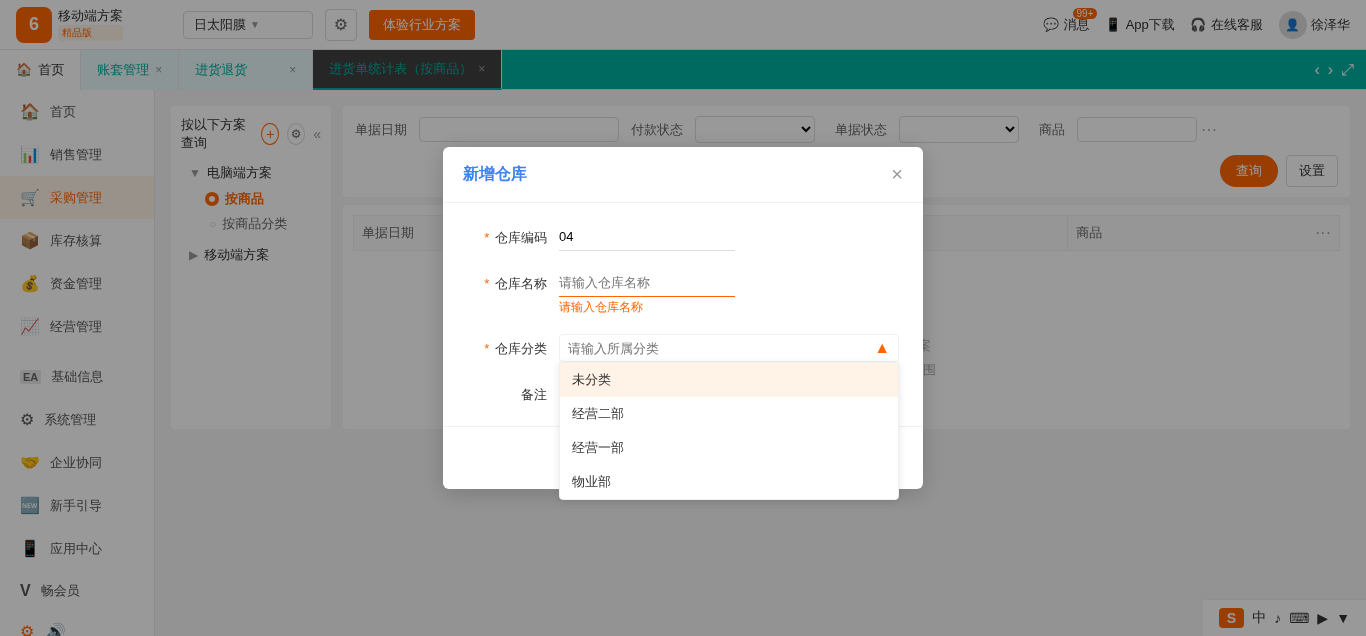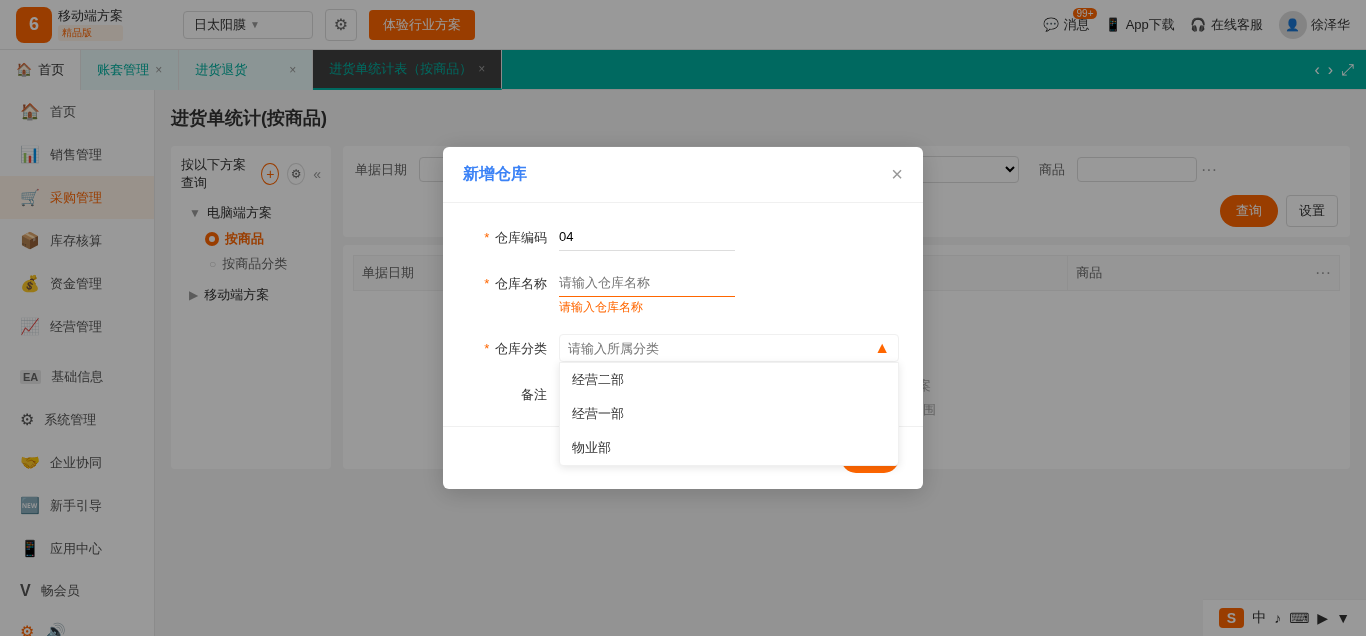--- a/index.html
+++ b/index.html
@@ -361,21 +361,20 @@
       <span class="s-icon" style="font-weight:bold;">V</span>
       <span>畅会员</span>
     </div>
     <div class="sidebar-footer">
       <span style="color:#f60; font-size:16px; cursor:pointer;">⚙</span>
       <span style="color:#aaa; font-size:16px; cursor:pointer;">🔊</span>
     </div>
   </div>
 
   <div class="content-area">
-    <div class="page-title">进货单统计(按商品)</div>
 
     <div class="right-toolbar">
       <div class="toolbar-btn orange-border">
         <span>🖨</span>
         <span>按模板打印</span>
         <span>▼</span>
       </div>
       <div class="toolbar-btn">
         <span>↗</span>
         <span>导出</span>
@@ -496,20 +495,23 @@
       <div class="form-label">
         <span class="required">*</span>
         <span>仓库分类</span>
       </div>
       <div class="category-wrapper">
         <div class="category-input-row">
           <input type="text" placeholder="请输入所属分类" style="">
           <span class="up-arrow">▲</span>
         </div>
         <div class="dropdown-list">
+          <div class="dropdown-item selected">
+            <span>未分类</span>
+          </div>
           <div class="dropdown-item">
             <span>经营二部</span>
           </div>
           <div class="dropdown-item">
             <span>经营一部</span>
           </div>
           <div class="dropdown-item">
             <span>物业部</span>
           </div>
         </div>

